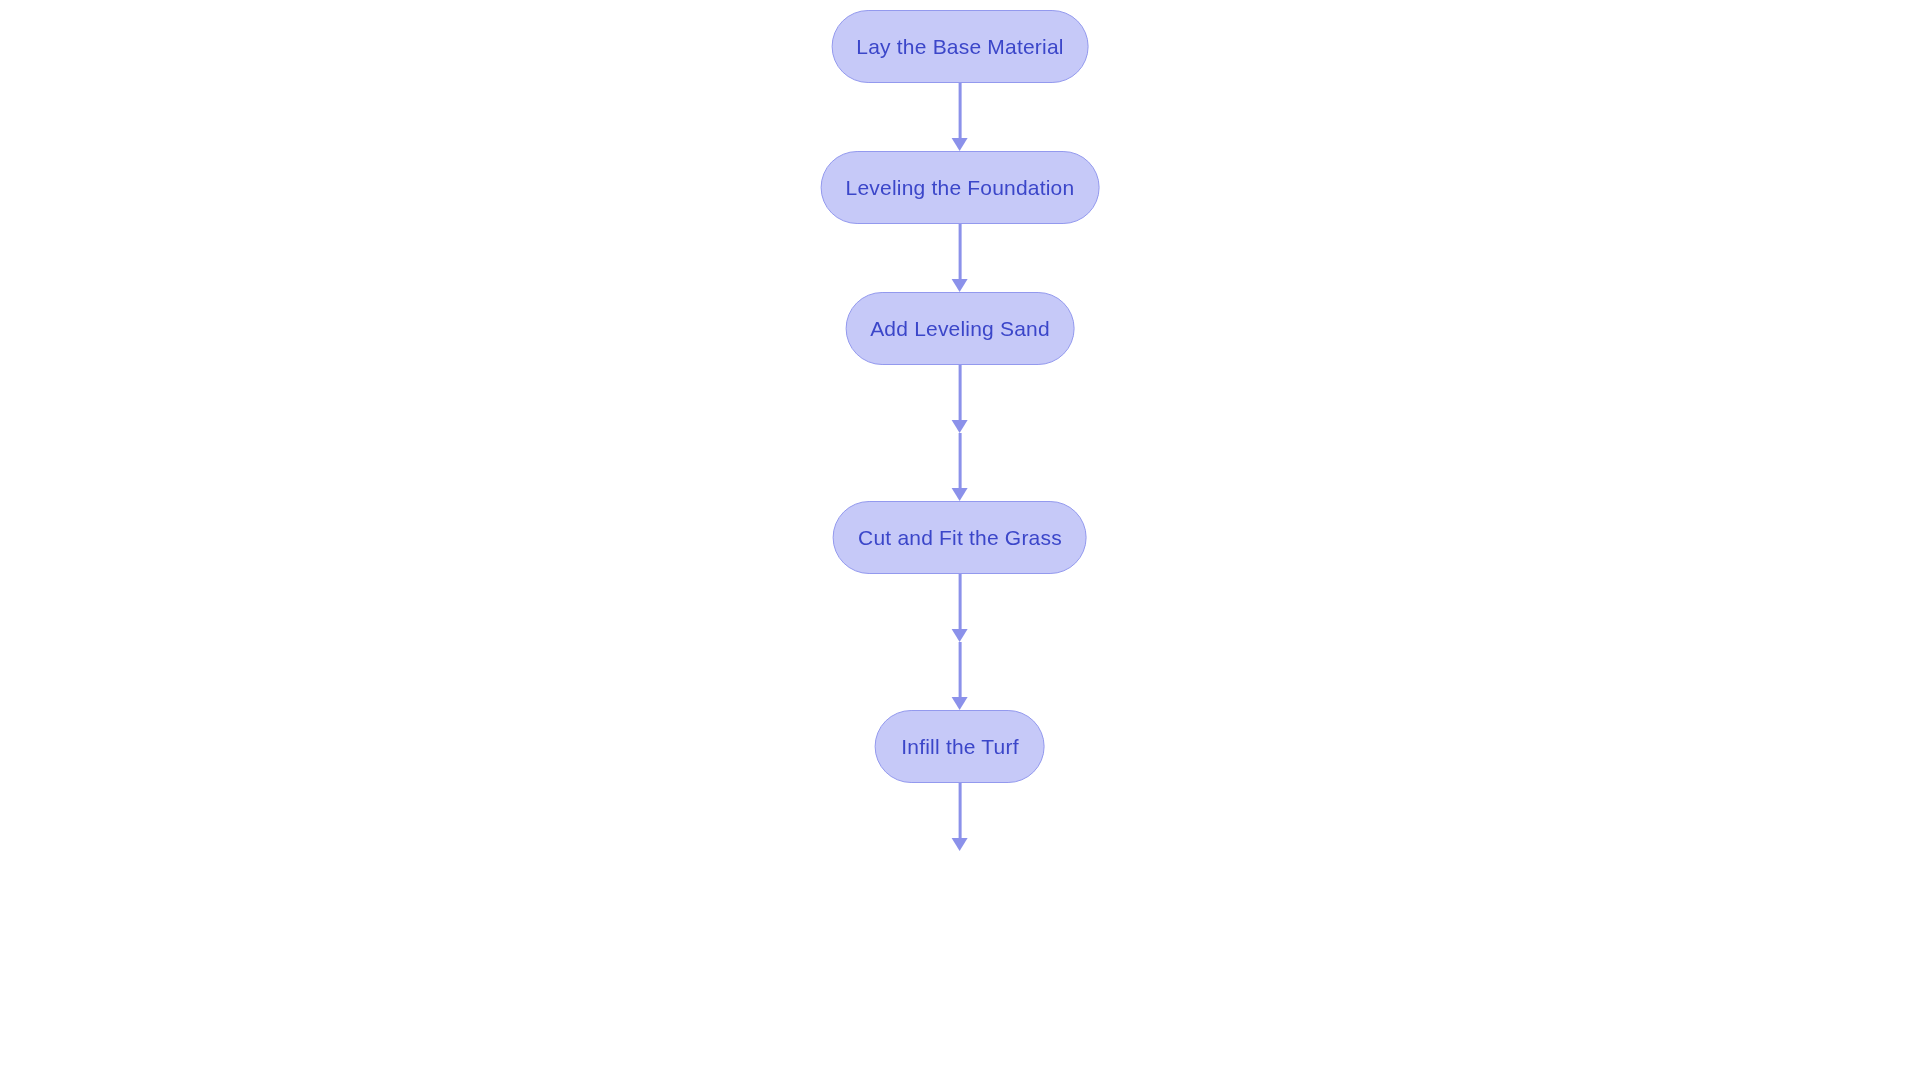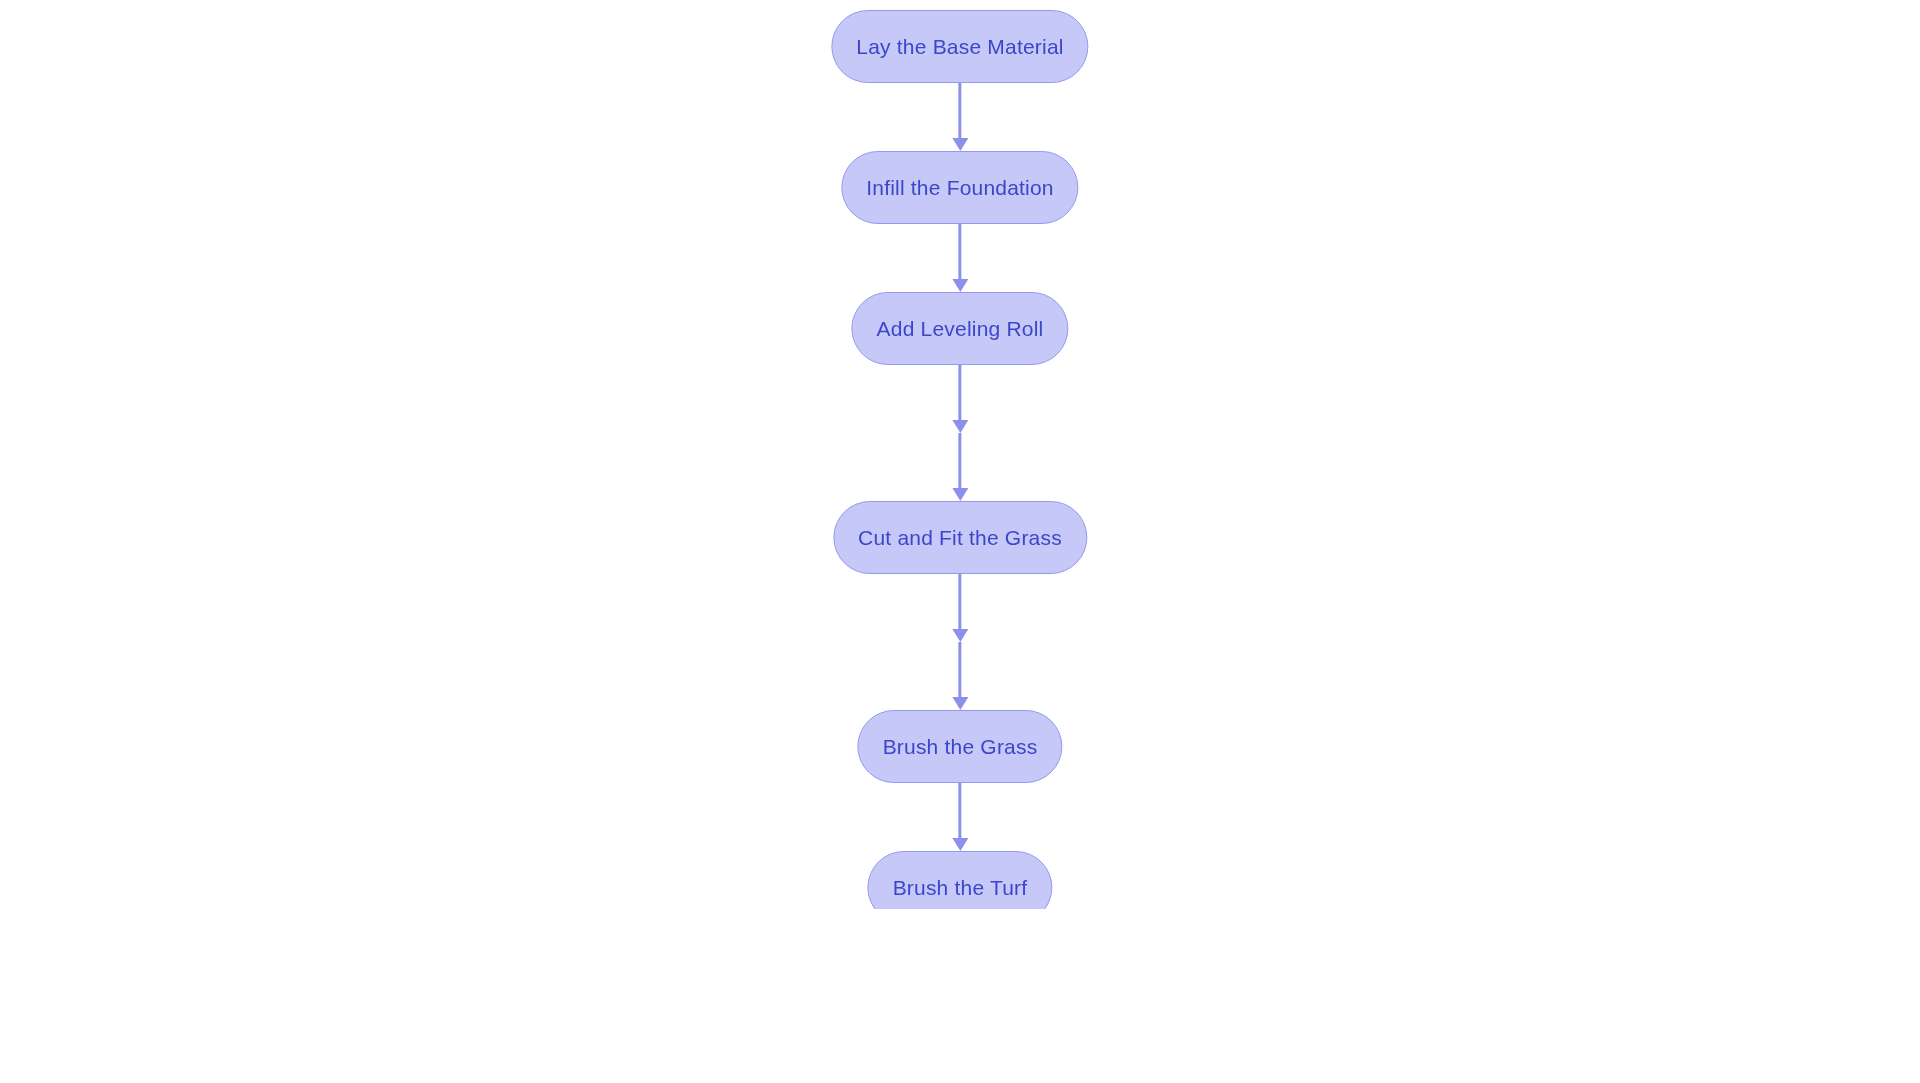--- a/index.html
+++ b/index.html
@@ -68,30 +68,30 @@
   <div class="node">
     <span class="node-label">Lay the Base Material</span>
   </div>
 
   <div class="arrow">
     <div class="shaft"></div>
     <div class="head"></div>
   </div>
 
   <div class="node">
-    <span class="node-label">Infill the Foundation</span>
+    <span class="node-label">Leveling the Foundation</span>
   </div>
 
   <div class="arrow">
     <div class="shaft"></div>
     <div class="head"></div>
   </div>
 
   <div class="node">
-    <span class="node-label">Add Leveling Roll</span>
+    <span class="node-label">Add Leveling Sand</span>
   </div>
 
   <div class="arrow">
     <div class="shaft"></div>
     <div class="head"></div>
   </div>
 
 
   <div class="arrow">
     <div class="shaft"></div>
@@ -107,25 +107,22 @@
     <div class="head"></div>
   </div>
 
 
   <div class="arrow">
     <div class="shaft"></div>
     <div class="head"></div>
   </div>
 
   <div class="node">
-    <span class="node-label">Brush the Grass</span>
+    <span class="node-label">Infill the Turf</span>
   </div>
 
   <div class="arrow">
     <div class="shaft"></div>
     <div class="head"></div>
   </div>
 
-  <div class="node">
-    <span class="node-label">Brush the Turf</span>
-  </div>
 </div>
 </div>
 
 </body></html>

